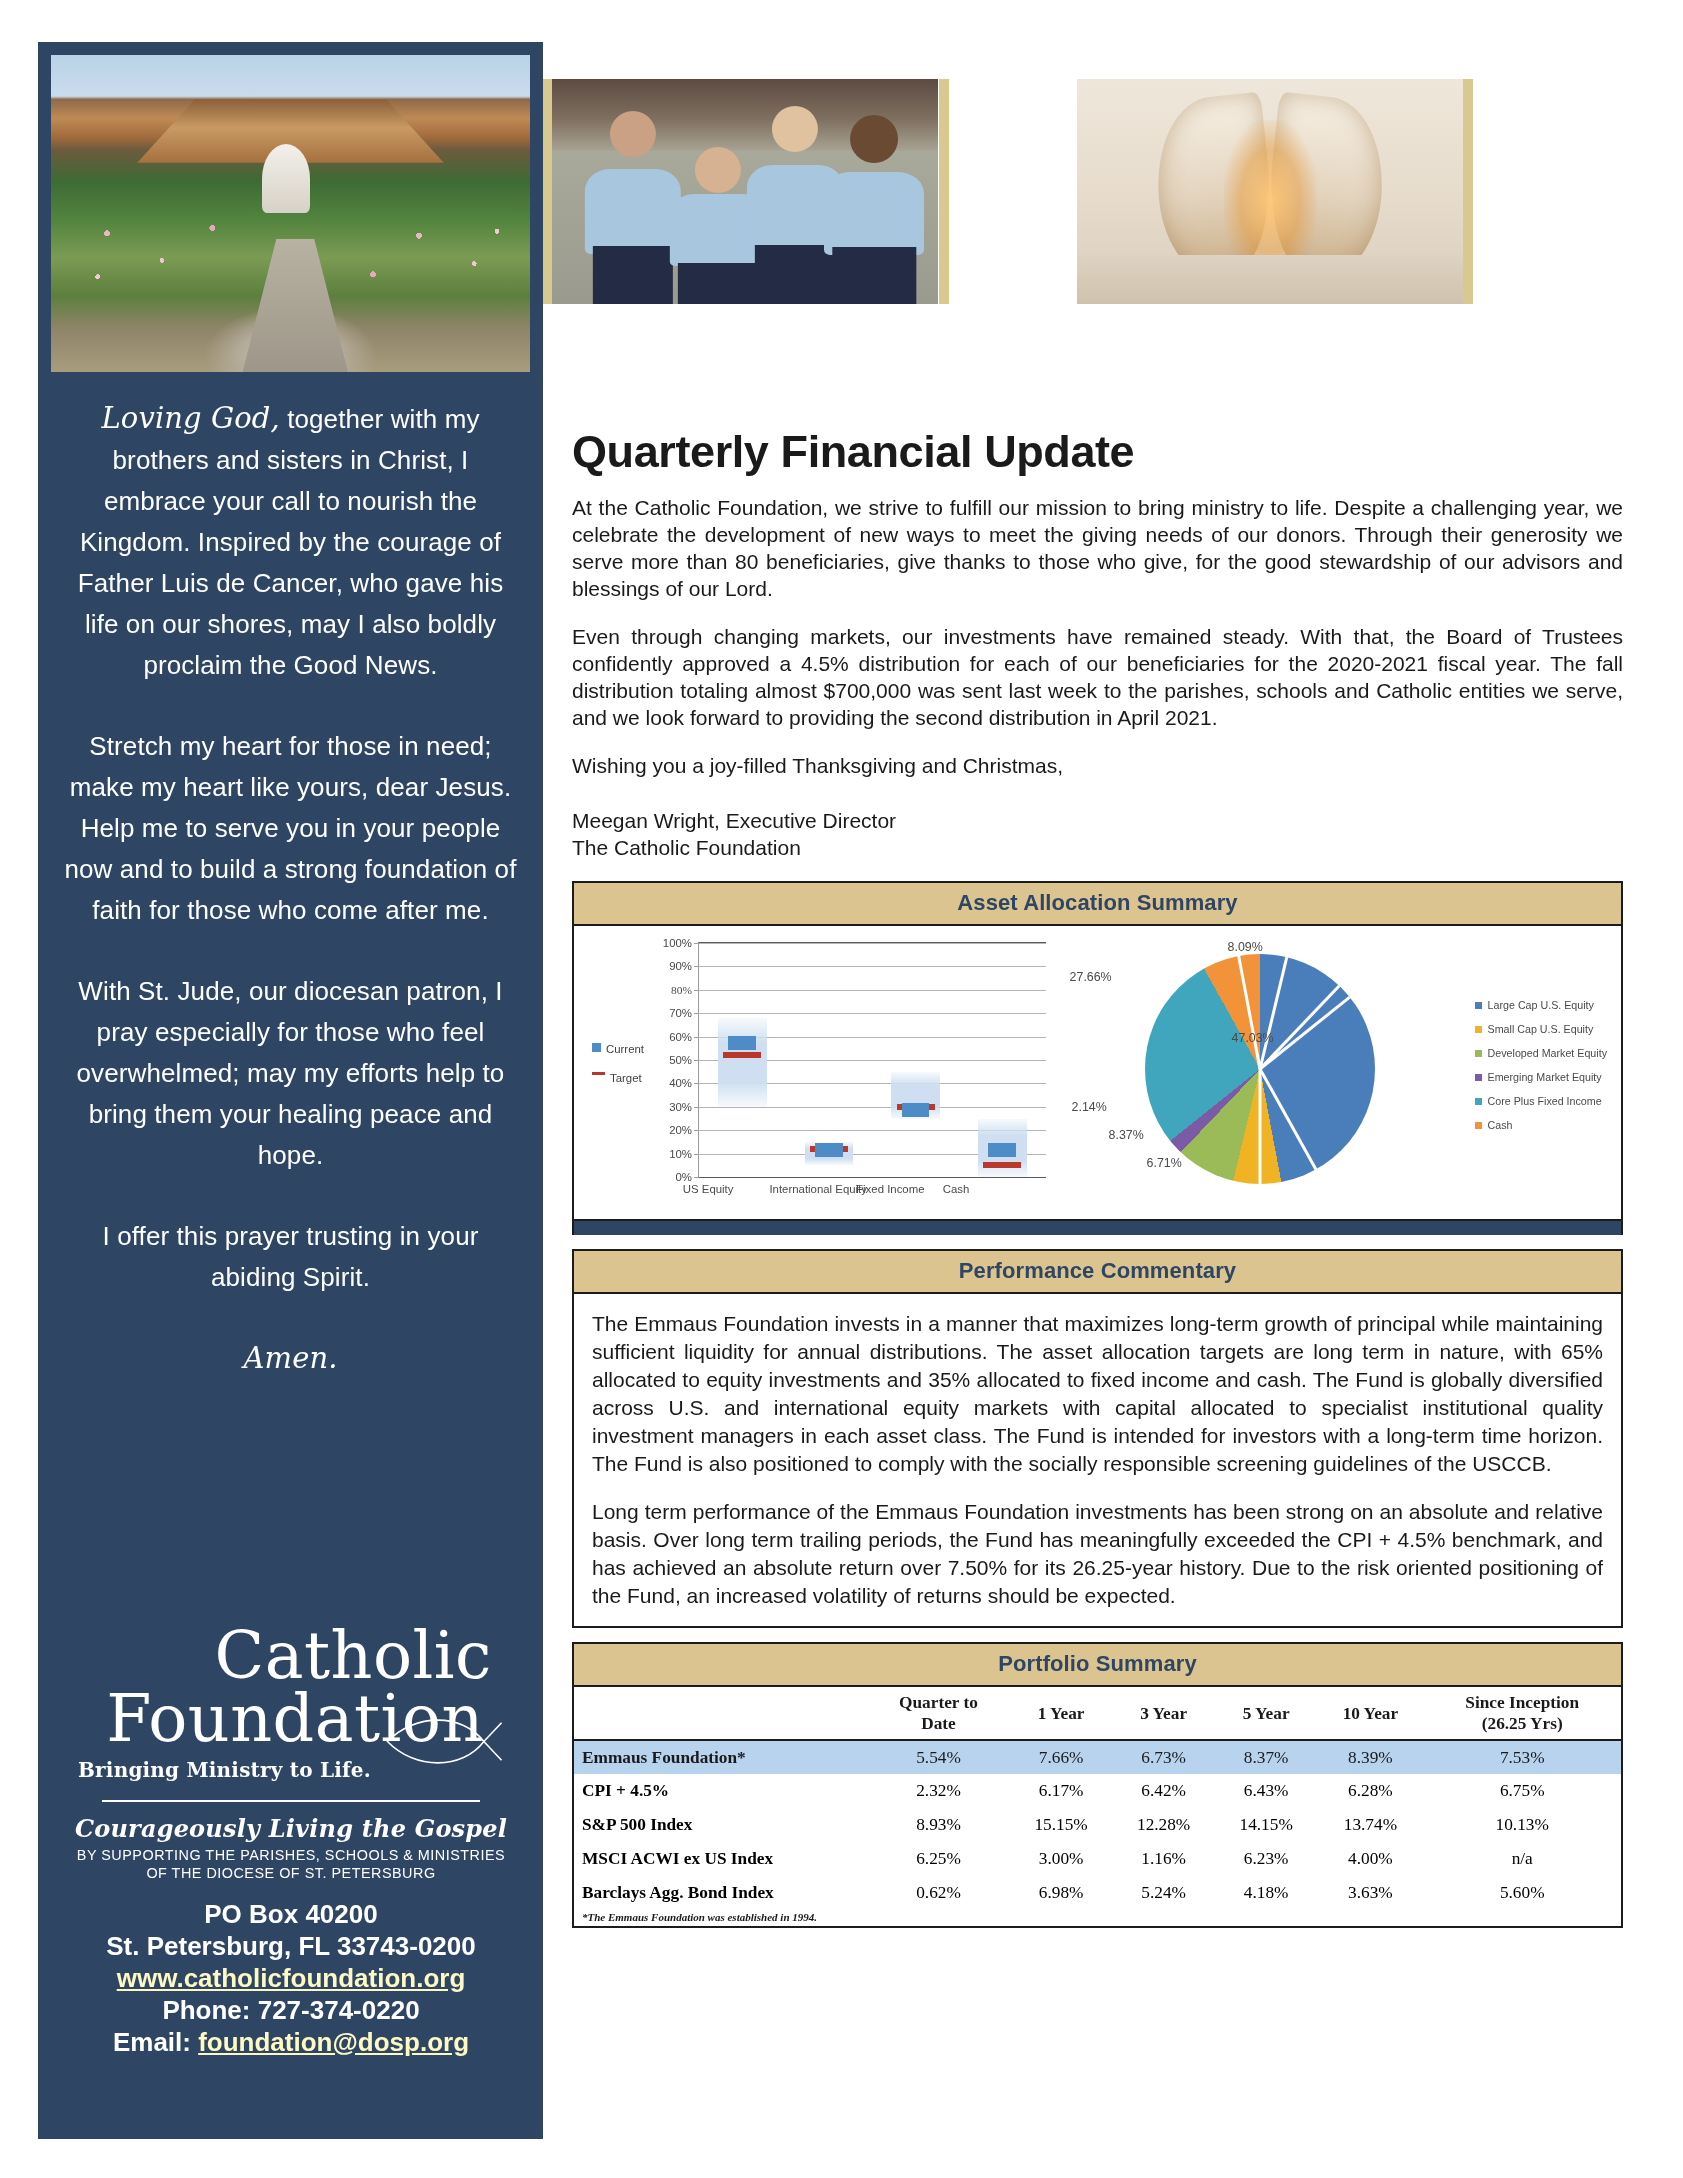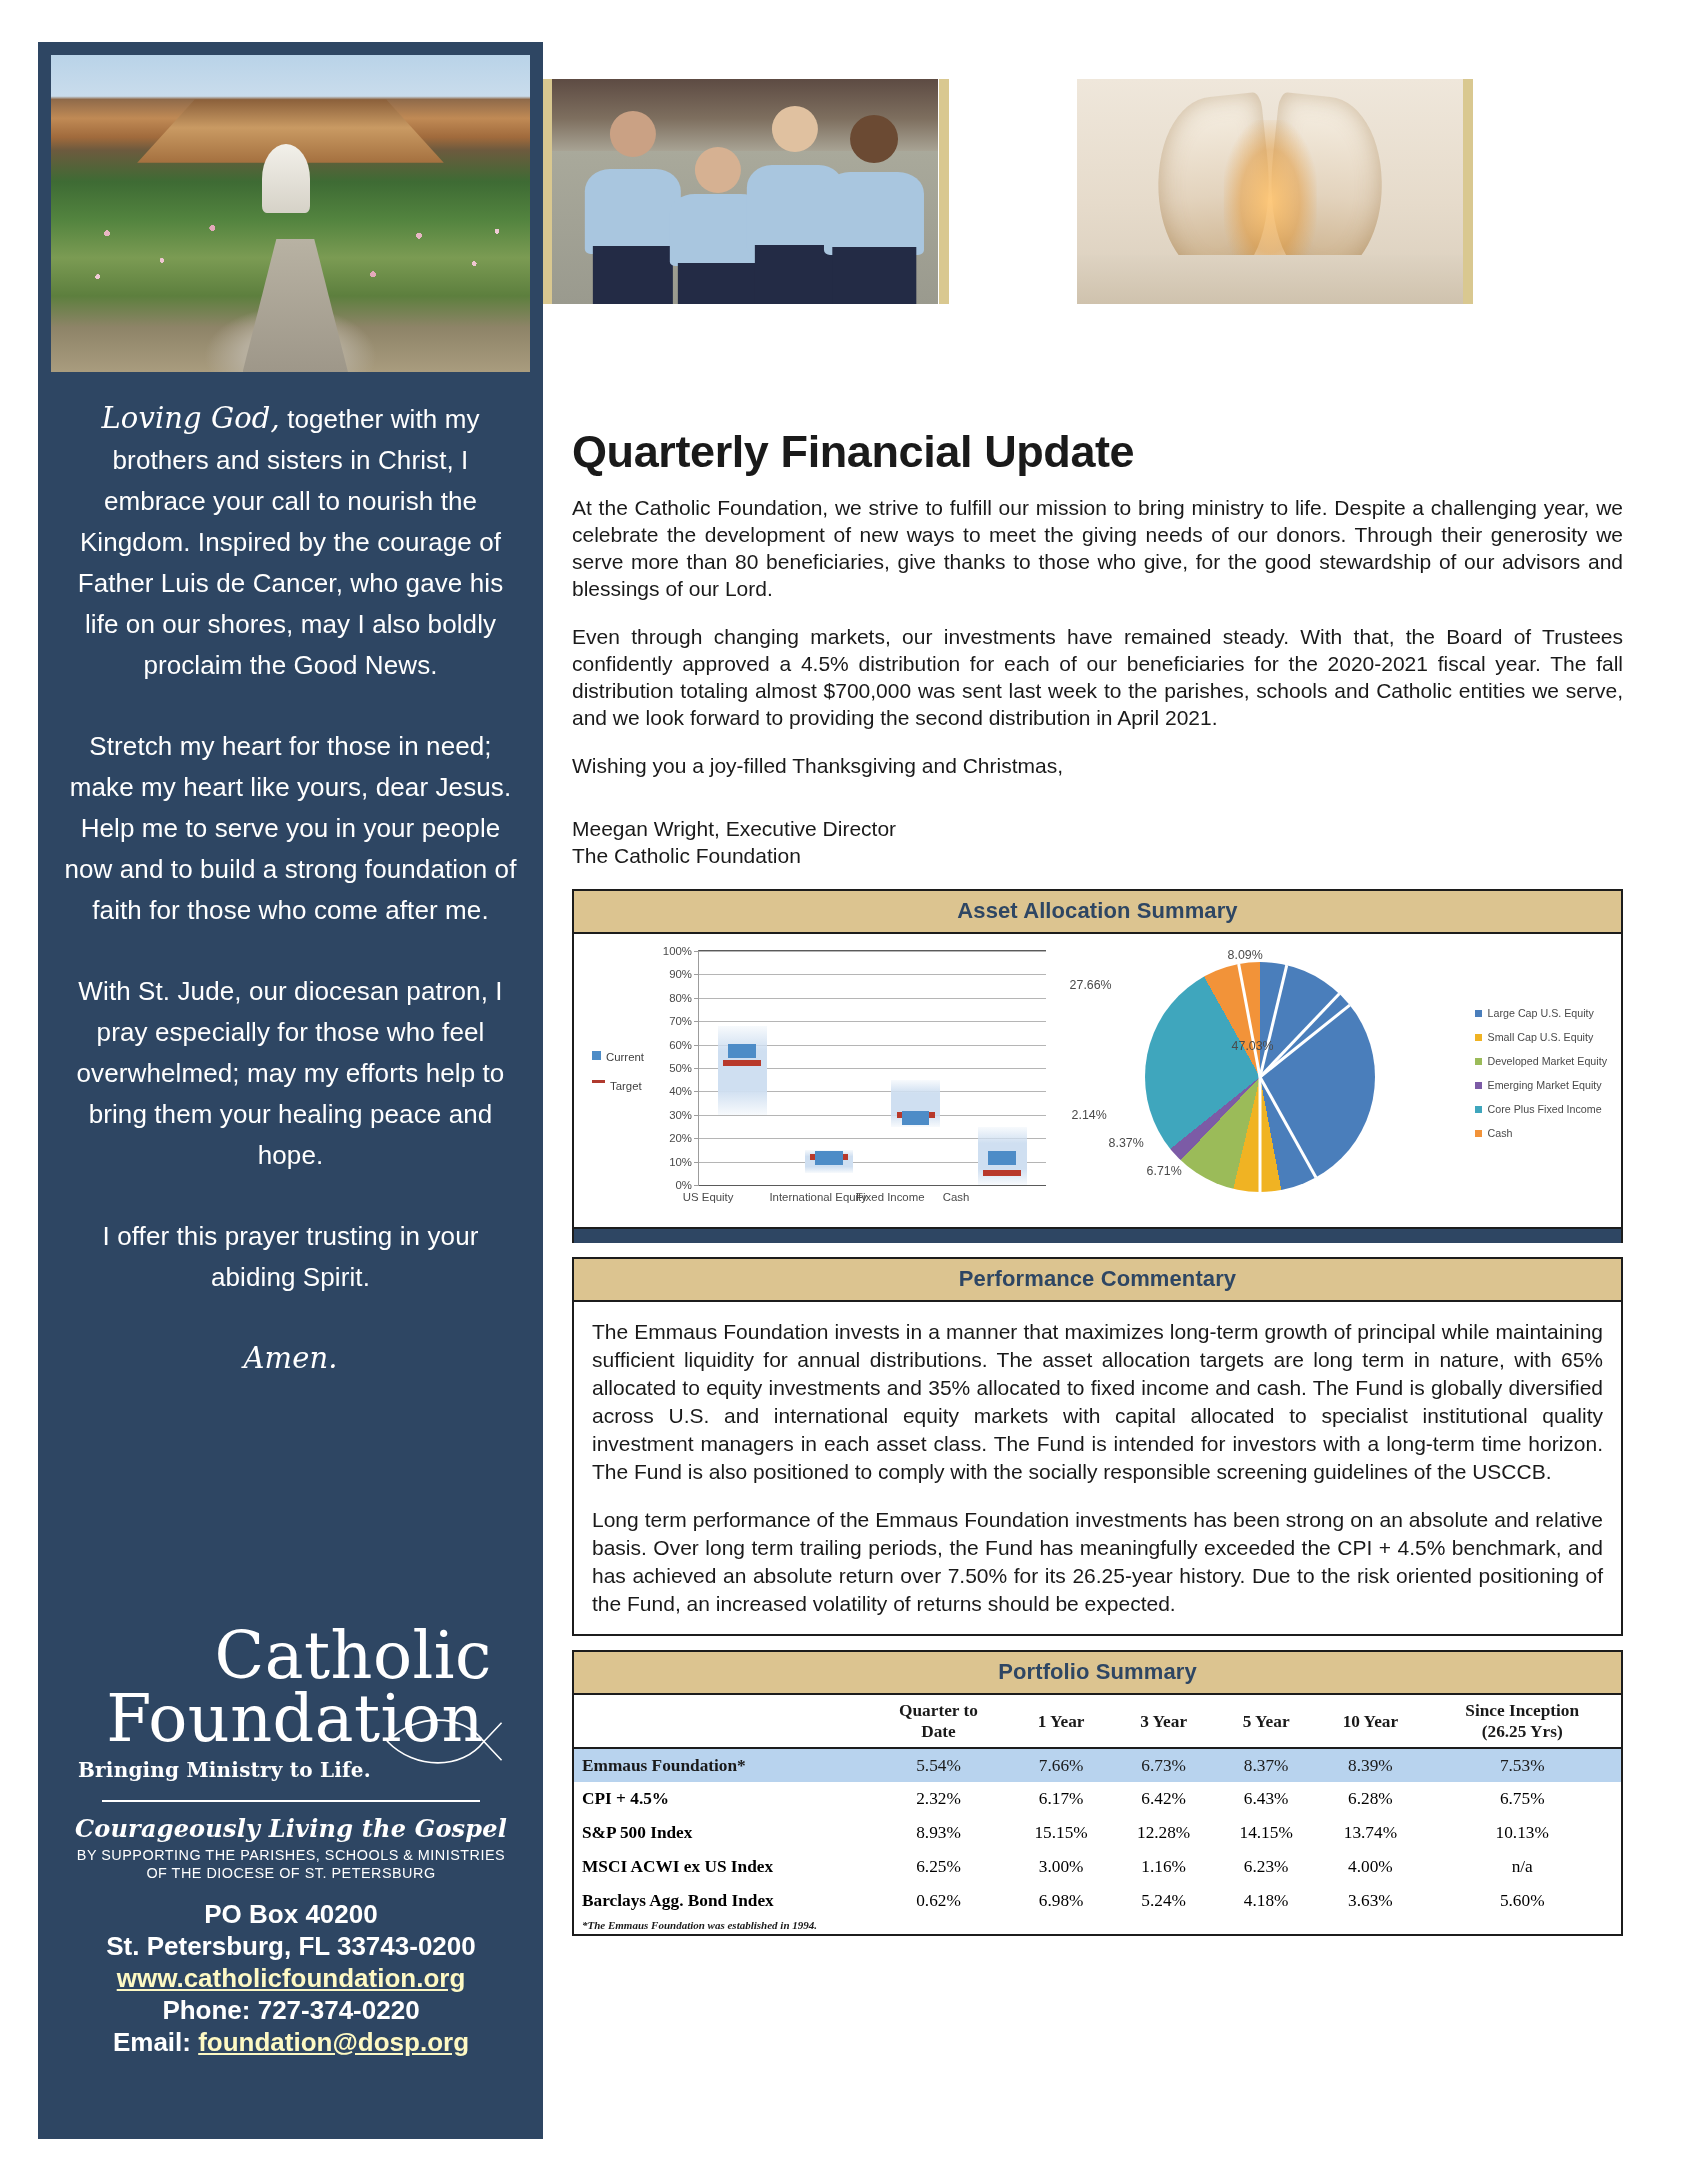--- a/index.html
+++ b/index.html
@@ -336,21 +336,21 @@
     <div class="book-heart"></div>
     <div class="book-glow"></div>
     <div class="book-sand"></div>
   </div>
   <div class="gold-gap" style="left:1463px"></div>
 
   <div class="main">
     <h1 class="title">Quarterly Financial Update</h1>
     <div class="body-p">At the Catholic Foundation, we strive to fulfill our mission to bring ministry to life. Despite a challenging year, we celebrate the development of new ways to meet the giving needs of our donors. Through their generosity we serve more than 80 beneficiaries, give thanks to those who give, for the good stewardship of our advisors and blessings of our Lord.</div>
     <div class="body-p">Even through changing markets, our investments have remained steady. With that, the Board of Trustees confidently approved a 4.5% distribution for each of our beneficiaries for the 2020-2021 fiscal year. The fall distribution totaling almost $700,000 was sent last week to the parishes, schools and Catholic entities we serve, and we look forward to providing the second distribution in April 2021.</div>
-    <div class="body-p" style="margin-bottom:36px">Wishing you a joy-filled Thanksgiving and Christmas,</div>
+    <div class="body-p" style="margin-bottom:28px">Wishing you a joy-filled Thanksgiving and Christmas,</div>
     <div class="sig">Meegan Wright, Executive Director</div>
     <div class="sig">The Catholic Foundation</div>
 
     <div class="panel">
       <div class="panel-head">Asset Allocation Summary</div>
       <div class="panel-body">
         <div class="charts">
 
           <div class="barchart">
             <div class="bc-legend">
@@ -374,21 +374,21 @@
                 <div class="ytick" style="top: 70%; margin-left: 7px;">30%</div>
                 <div class="gridline" style="top: 60%;"></div>
                 <div class="ytick" style="top: 60%;">40%</div>
                 <div class="gridline" style="top: 50%;"></div>
                 <div class="ytick" style="top: 50%;">50%</div>
                 <div class="gridline" style="top: 40%;"></div>
                 <div class="ytick" style="top: 40%;">60%</div>
                 <div class="gridline" style="top: 30%;"></div>
                 <div class="ytick" style="top: 30%;">70%</div>
                 <div class="gridline" style="top: 20%;"></div>
-                <div class="ytick" style="top: 20%;">80%</div>
+                <div class="ytick" style="top: 20%; font-family: Liberation Serif, serif;">80%</div>
                 <div class="gridline" style="top: 10%;"></div>
                 <div class="ytick" style="top: 10%;">90%</div>
                 <div class="gridline" style="top: 0%;"></div>
                 <div class="ytick" style="top: 0%;">100%</div>
                 <div class="bar-col" style="left: 0%; width: 25%;">
                   <div class="bar-band" style="bottom: 30%; height: 38%;"></div>
                   <div class="marker-tgt" style="bottom: calc(52% - 3px);"></div>
                   <div class="marker-cur" style="bottom: calc(55% - 2px);"></div>
                   <div class="xlab" style="left: 50%;">US Equity</div>
                 </div>

